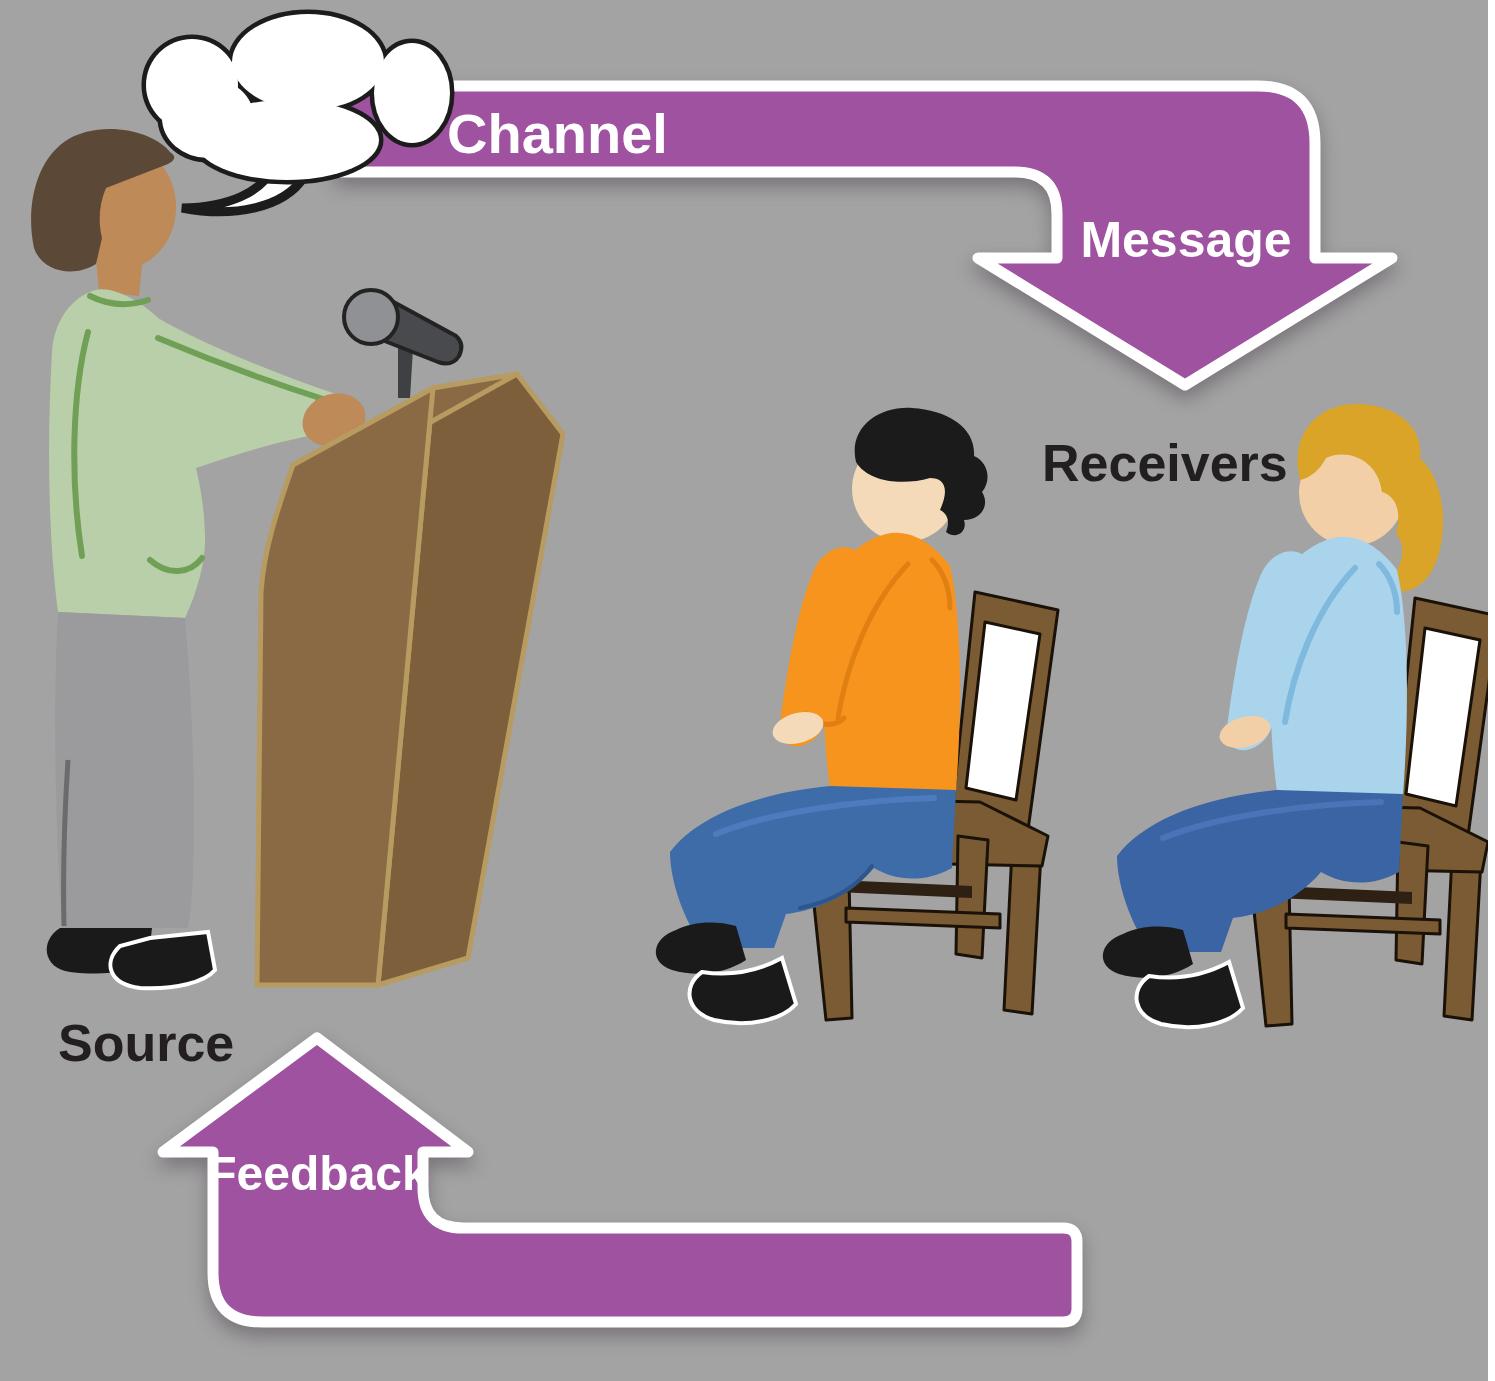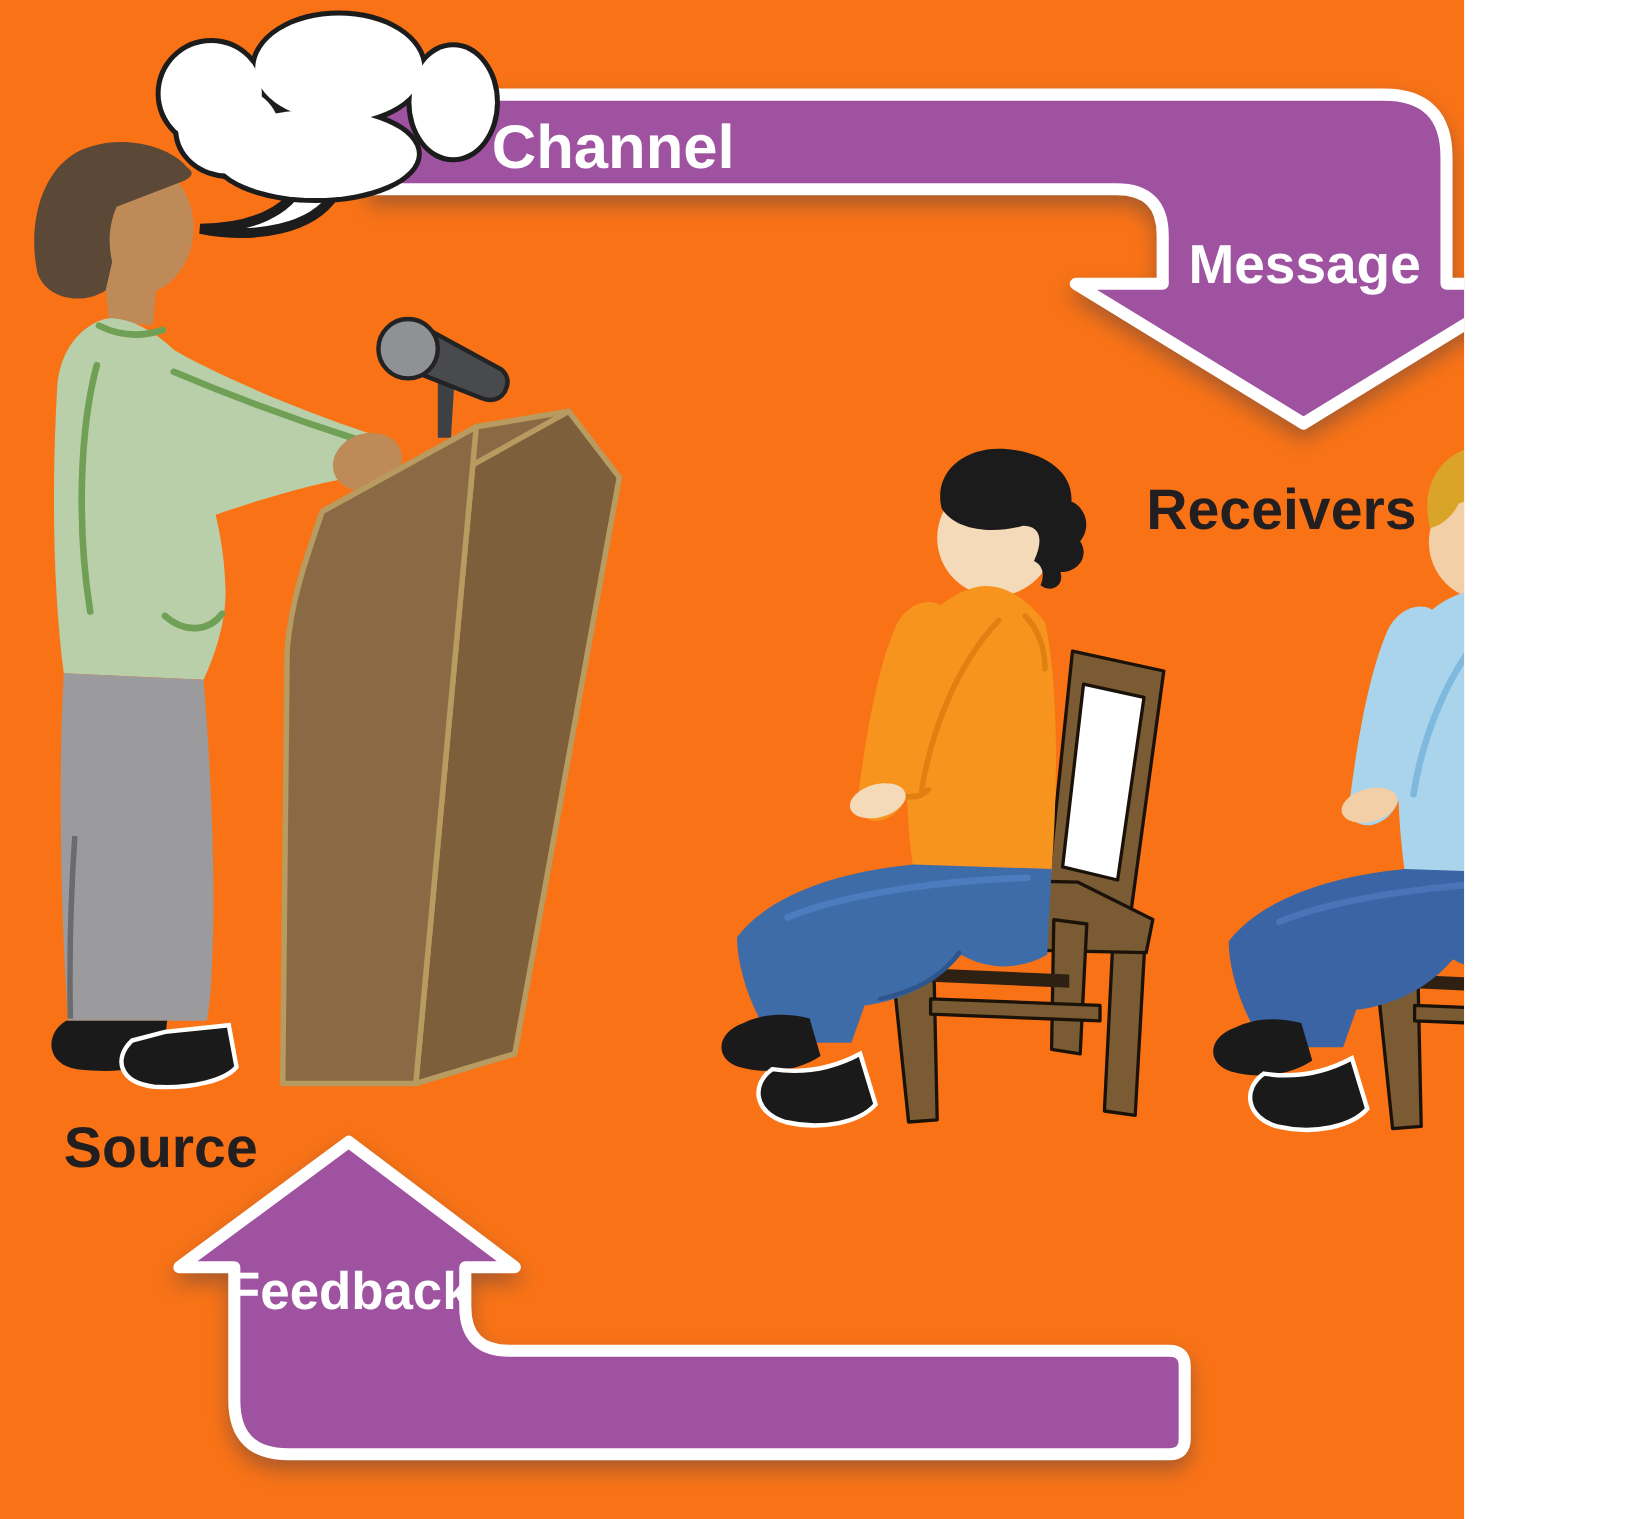--- a/index.html
+++ b/index.html
@@ -1,16 +1,16 @@
 <!DOCTYPE html>
 <html><head>
 <meta charset="utf-8">
 <style>
   html,body{margin:0;padding:0;background:#ffffff;}
-  .stage{position:relative;width:1331px;height:1381px;background:#f97316;overflow:hidden;
+  .stage{position:relative;width:1488px;height:1381px;background:#a3a3a3;overflow:hidden;
          font-family:"Liberation Sans",sans-serif;}
   svg{display:block;}
   .flow{stroke:#ffffff;stroke-width:11;stroke-linejoin:round;
         filter:drop-shadow(0 9px 9px rgba(70,60,72,.45));}
   .lbl{font-family:"Liberation Sans",sans-serif;font-weight:700;}
   .arrowtext{fill:#ffffff;}
   .captiontext{fill:#231F20;}
   .bstroke{fill:#ffffff;stroke:#1c1c1c;stroke-width:9;}
   .bfill{fill:#ffffff;}
   .pface{stroke:#B79B61;stroke-width:5;stroke-linejoin:round;}

